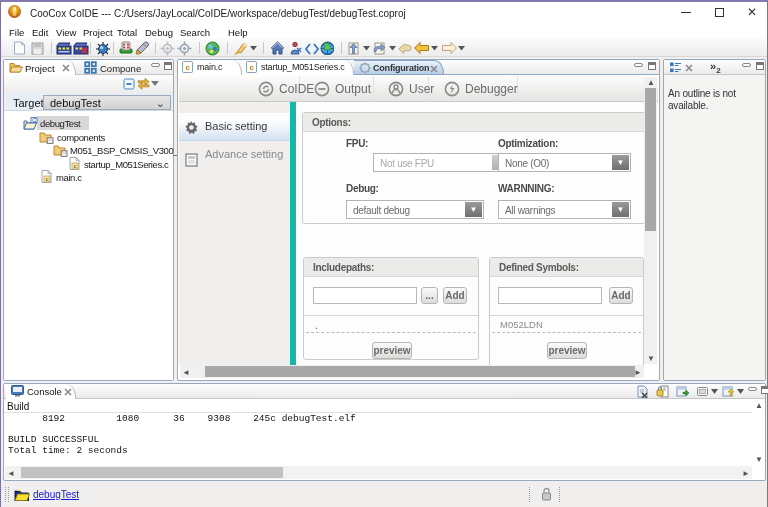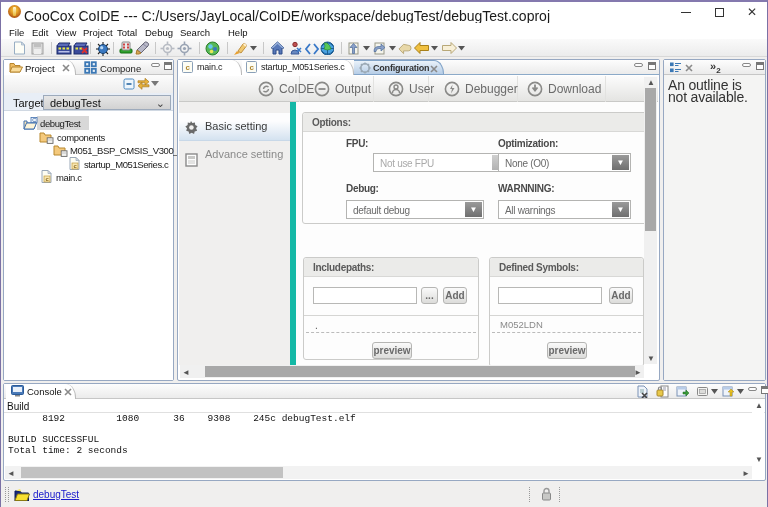--- a/index.html
+++ b/index.html
@@ -8,21 +8,21 @@
   background:#fff; }
 #win { position:absolute; left:0; top:0; width:768px; height:507px;
   border:1px solid #7b71a5; border-top:2px solid #8479ae; background:#f0efee; }
 
 
 #titlebar { position:absolute; left:0; top:0; width:766px; height:21px; background:#fff; }
 #titleicon { position:absolute; left:7px; top:3px; width:13px; height:13px; border-radius:50%;
   background:radial-gradient(circle at 50% 38%, #f7d452 0%, #e8a62a 30%, #b65c14 70%, #9a4a10 100%); }
 #titleicon:after { content:""; position:absolute; left:5px; top:2px; width:3px; height:9px;
   background:linear-gradient(#fff8d8,#e8b830); border-radius:1px; }
-#titletext { position:absolute; left:23px; top:6px; color:#1a1a1a; font-size:14px; }
+#titletext { position:absolute; left:29px; top:6px; color:#1a1a1a; font-size:10px; }
 .winbtn { position:absolute; top:0; width:34px; height:21px; color:#333; text-align:center;
   font-size:12px; line-height:21px; }
 #btnmin { left:668px; } #btnmax { left:701px; } #btncls { left:734px; }
 #btnmin b { display:inline-block; width:10px; border-top:1px solid #333; vertical-align:middle; }
 #btnmax b { display:inline-block; width:9px; height:9px; border:1px solid #333; vertical-align:middle; }
 
 
 #menubar { position:absolute; left:0; top:21px; width:766px; height:16px; background:#fff; }
 #menubar span { position:absolute; top:4px; color:#111; font-size:9.5px; }
 
@@ -91,21 +91,21 @@
 #ed-vsb { position:absolute; right:1px; top:1px; width:13px; bottom:15px; background:#f0f0f0; }
 #ed-hsb { position:absolute; left:1px; bottom:1px; height:13px; right:14px; background:#f0f0f0; }
 .sb-thumb { position:absolute; background:#a8a8a8; }
 .sb-arrow { position:absolute; color:#555; font-size:8px; }
 
 
 #rpanel { position:absolute; left:662px; top:57px; width:103px; height:322px; background:#f4f4f3; border:1px solid #97a8c2; border-radius:2px; }
 #rp-tabs { position:absolute; left:0; top:0; width:101px; height:15px;
   background:linear-gradient(#fdfdfd,#ebebeb); border-bottom:1px solid #c6c6c6; }
 #rp-body { position:absolute; left:0; top:16px; right:0; bottom:0; background:#f4f4f3;
-  color:#333; font-size:14px; letter-spacing:-0.2px; padding:4px 4px; line-height:11.5px; }
+  color:#333; font-size:10px; letter-spacing:-0.2px; padding:12px 4px; line-height:11.5px; }
 
 
 #conpanel { position:absolute; left:2px; top:381px; width:763px; height:98px; background:#fff;
   border:1px solid #97a8c2; border-radius:2px; }
 #con-tabs { position:absolute; left:0; top:0; width:761px; height:15px;
   background:linear-gradient(#fdfdfd,#ebebeb); border-bottom:1px solid #c6c6c6; }
 #con-tab1 { position:absolute; left:2px; top:0; width:70px; height:15px; background:#fff;
   border-right:1px solid #b9b9b9; border-top-right-radius:10px 14px; }
 #con-build { position:absolute; left:0; top:16px; width:100%; height:13px; background:#fff;
   border-bottom:1px solid #e0e0e0; font-size:10px; color:#111; }
@@ -444,27 +444,20 @@
               <path d="M4.5 12 a3.5 3.5 0 0 1 7 0" fill="none" stroke="#8a8a88" stroke-width="1.4"></path>
             </svg>
           <span class="lb">User</span>
         </div>
         <div class="cbtn" style="left:259px; width:80px;">
           <svg class="cicon" width="16" height="16" viewBox="0 0 16 16" style="position:absolute;left:6px;top:5px;">
               <circle cx="8" cy="8" r="6.6" fill="none" stroke="#8a8a88" stroke-width="1.6"></circle>
               <path d="M8.5 3.5 L6 8 h2 L7 12.5 L10.5 7 h-2.5 z" fill="#8a8a88"></path>
             </svg>
           <span class="lb">Debugger</span>
-        </div>
-        <div class="cbtn" style="left:342px; width:85px;">
-          <svg class="cicon" width="16" height="16" viewBox="0 0 16 16" style="position:absolute;left:6px;top:5px;">
-              <circle cx="8" cy="8" r="6.6" fill="none" stroke="#8a8a88" stroke-width="1.6"></circle>
-              <path d="M8 3.5 v5 M5.5 6.5 L8 9.5 L10.5 6.5" fill="none" stroke="#8a8a88" stroke-width="1.8"></path>
-            </svg>
-          <span class="lb">Download</span>
         </div>
       </div>
       <div id="cfgbody">
         <div id="cfgnav">
           <div class="navitem" id="nav1">
               <svg width="14" height="14" viewBox="0 0 16 16" style="position:absolute;left:5px;top:7px;">
                 <path d="M8 1 L9.5 3.5 L12.5 2.8 L12.8 5.8 L15.5 7 L13.8 9.5 L15 12.2 L12.2 13 L11.5 16 L8.8 14.5 L6 16 L5.3 13 L2.5 12.4 L3.5 9.5 L1.5 7.3 L4.2 5.8 L4.3 2.8 L7 3.5 z" fill="#6a6a6a"></path>
                 <circle cx="8.5" cy="8.5" r="2.6" fill="#f0efee"></circle>
               </svg>
               <span style="position:absolute;left:26px;top:7px;color:#3a3a3a;">Basic setting</span>

